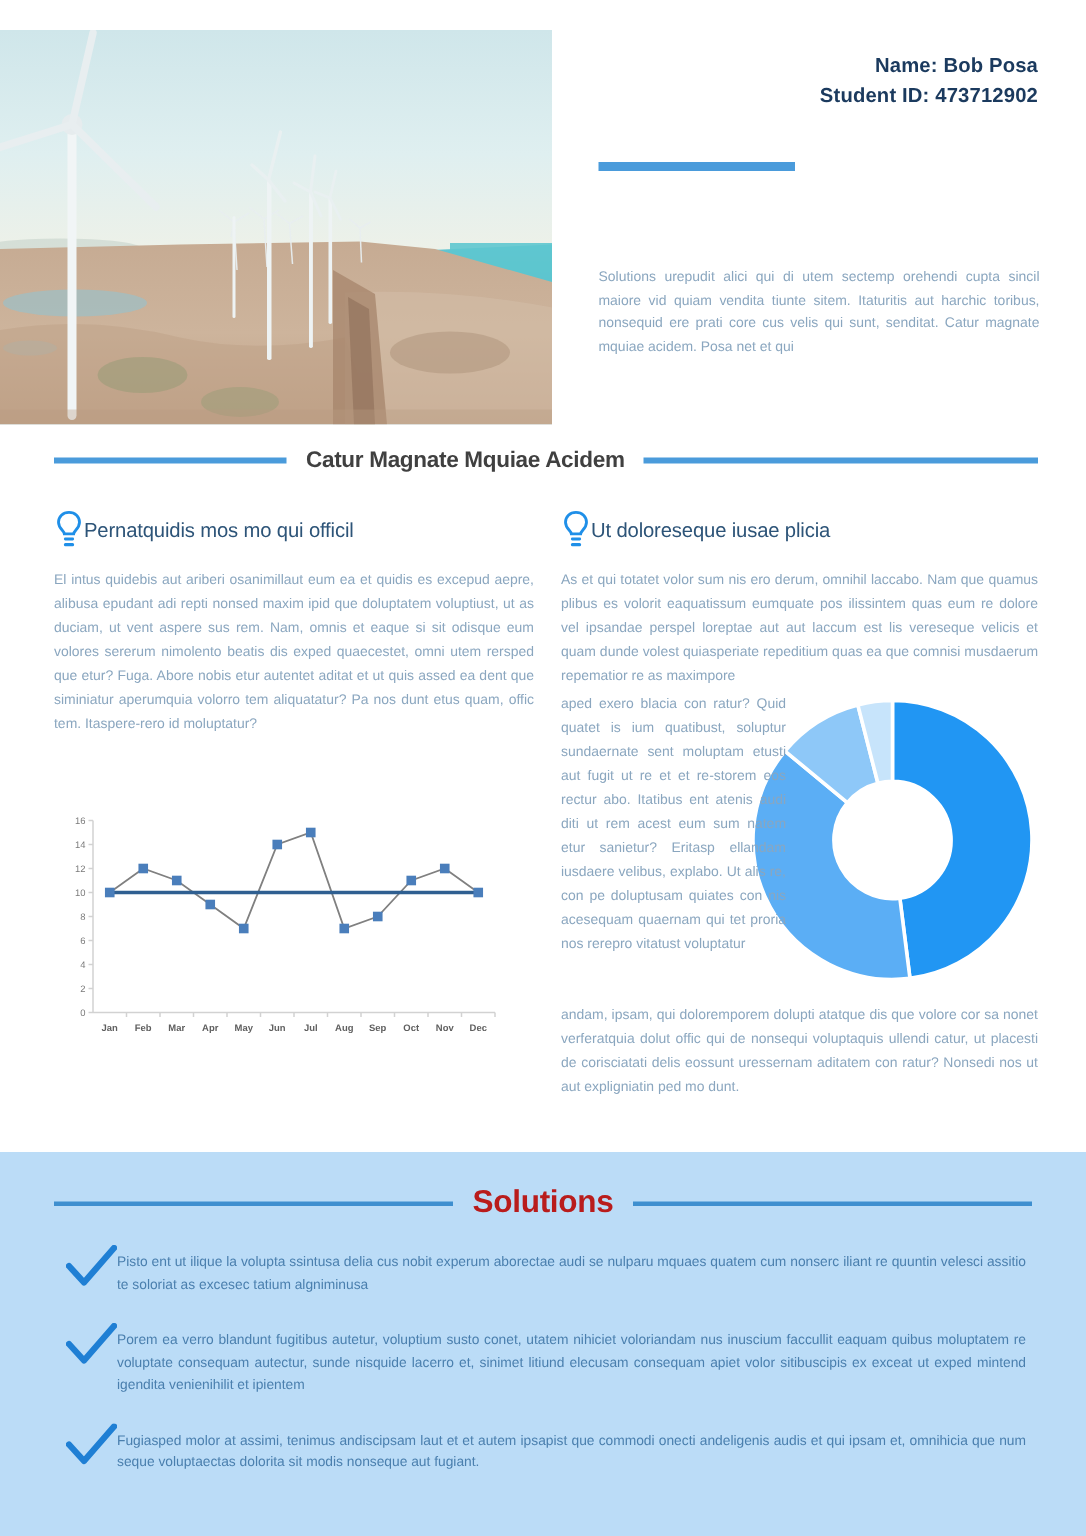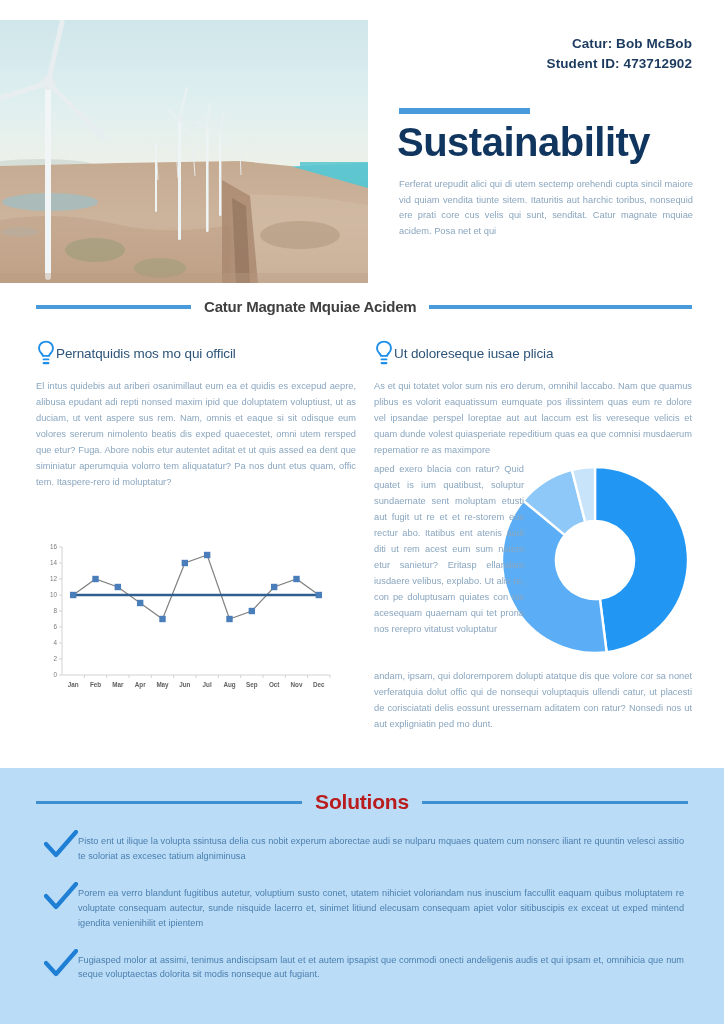--- a/index.html
+++ b/index.html
@@ -320,27 +320,26 @@
         <line x1="48" y1="63" x2="62" y2="2"></line>
         <line x1="48" y1="63" x2="-12" y2="82"></line>
         <line x1="48" y1="63" x2="104" y2="118"></line>
       </g>
 
       <rect x="0" y="253" width="368" height="10" fill="#b79b82" opacity="0.35"></rect>
     </svg>
   </div>
 
   <div class="masthead">
-    <div class="meta-line">Catur: Bob McBob</div>
+    <div class="meta-line">Name: Bob Posa</div>
     <div class="meta-line">Student ID: 473712902</div>
   </div>
 
   <div class="title-rule"></div>
-  <div class="doc-title">Sustainability</div>
-  <div class="doc-intro">Ferferat urepudit alici qui di utem sectemp orehendi cupta sincil maiore vid quiam vendita tiunte sitem. Itaturitis aut harchic toribus, nonsequid ere prati core cus velis qui sunt, senditat. Catur magnate mquiae acidem. Posa net et qui</div>
+  <div class="doc-intro">Solutions urepudit alici qui di utem sectemp orehendi cupta sincil maiore vid quiam vendita tiunte sitem. Itaturitis aut harchic toribus, nonsequid ere prati core cus velis qui sunt, senditat. Catur magnate mquiae acidem. Posa net et qui</div>
 
   <div class="main-section-head section-head">
     <span class="rule short"></span>
     <span class="stitle">Catur Magnate Mquiae Acidem</span>
     <span class="rule"></span>
   </div>
 
   <div class="col-left">
     <div class="sub-head">
       <span class="bulb">

